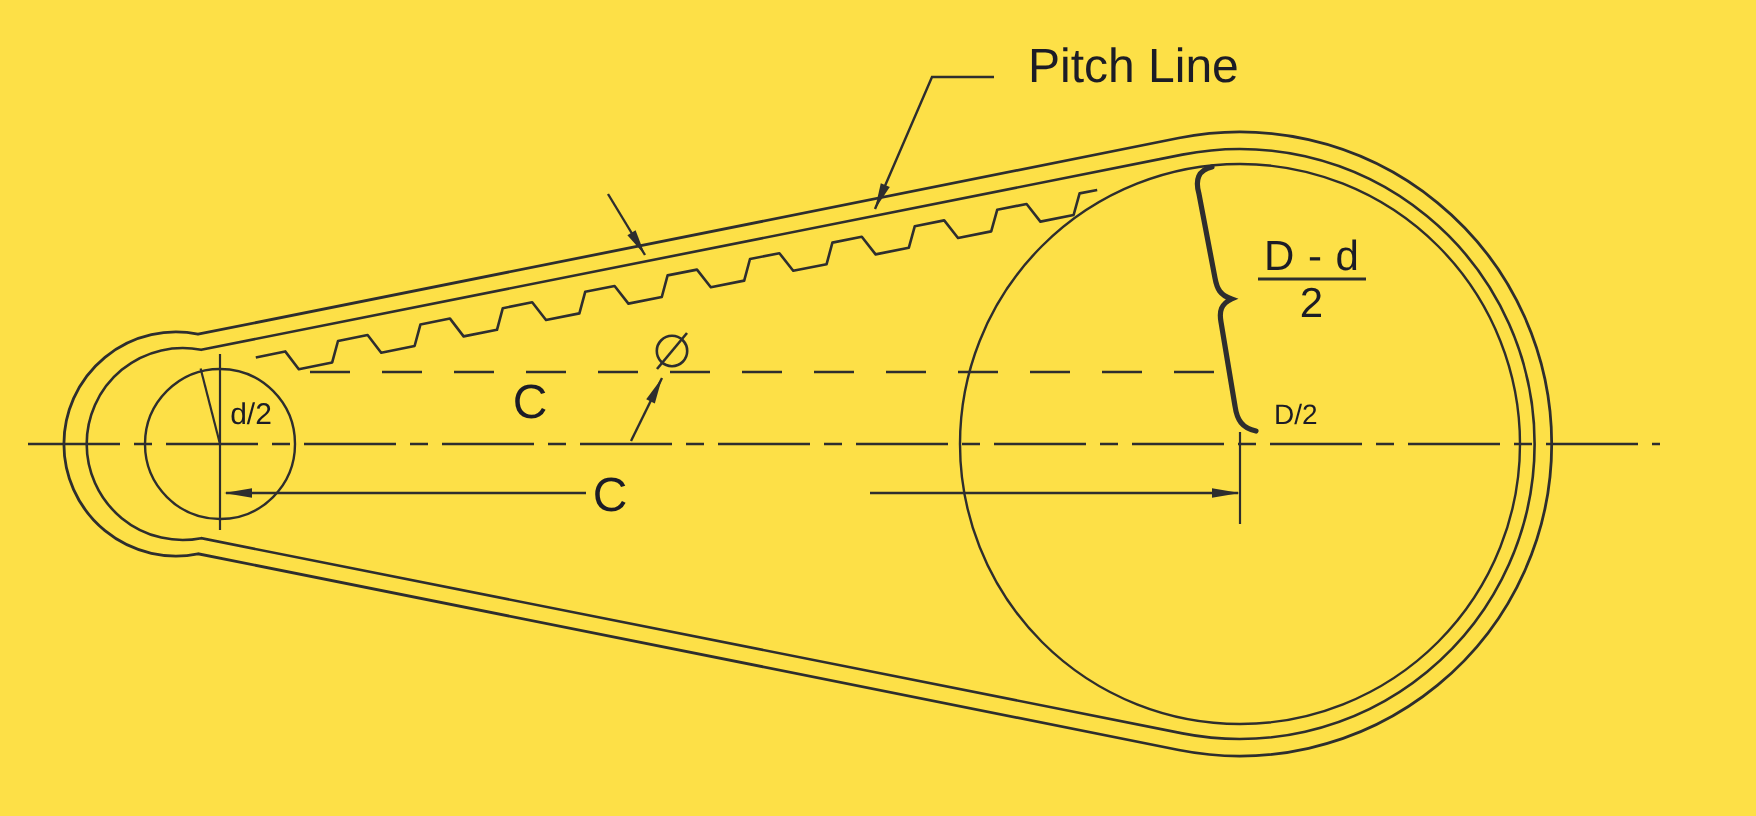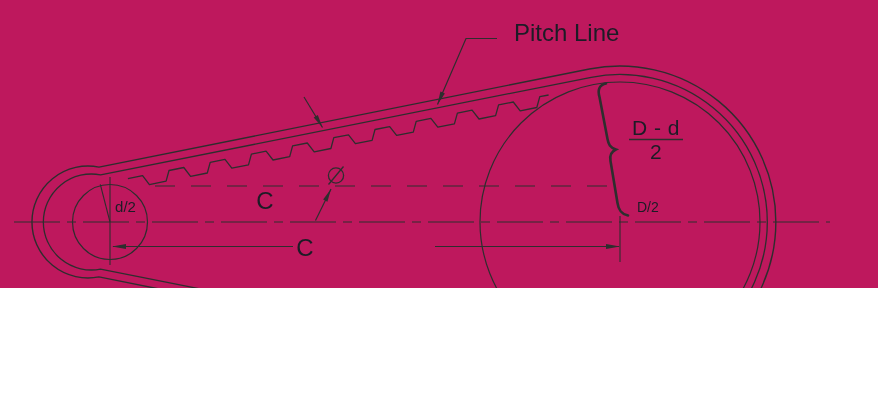--- a/index.html
+++ b/index.html
@@ -1,19 +1,19 @@
 <!DOCTYPE html>
 <html><head>
 <meta charset="utf-8">
 <style>
   html, body { margin: 0; padding: 0; background: #ffffff; }
   #stage {
     position: relative;
-    width: 878px; height: 288px;
-    background: #be185d;
+    width: 878px; height: 408px;
+    background: #fde047;
     overflow: hidden;
   }
   svg text {
     font-family: "Liberation Sans", sans-serif;
     fill: #1c1c26;
     stroke: none;
   }
   .t24 { font-size: 24px; }
   .t21 { font-size: 21px; letter-spacing: 0.5px; }
   .t15 { font-size: 15px; }

